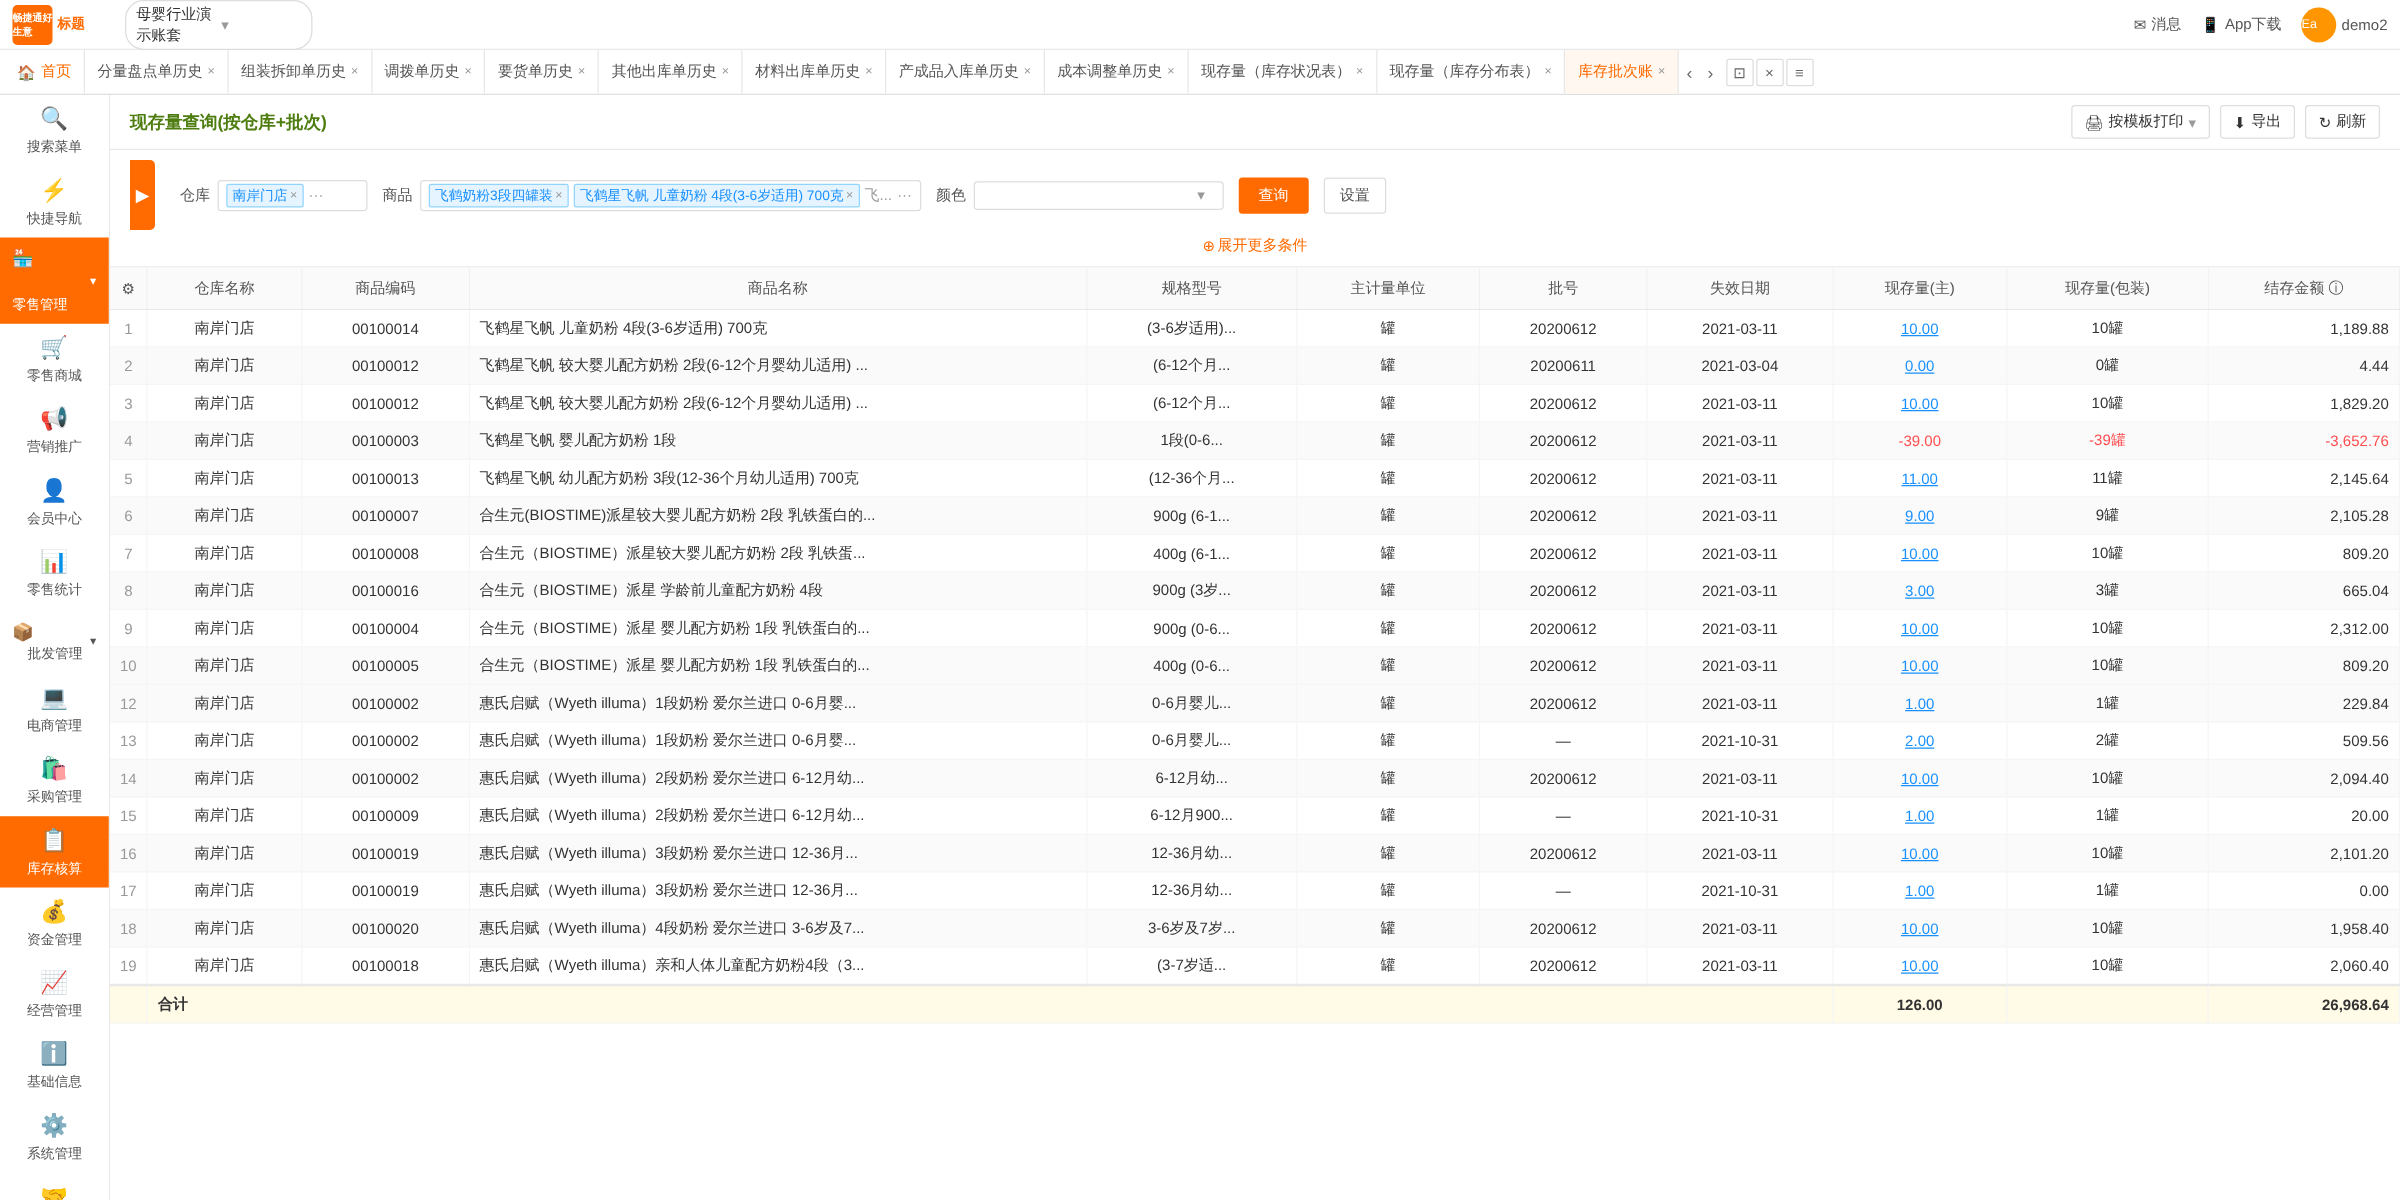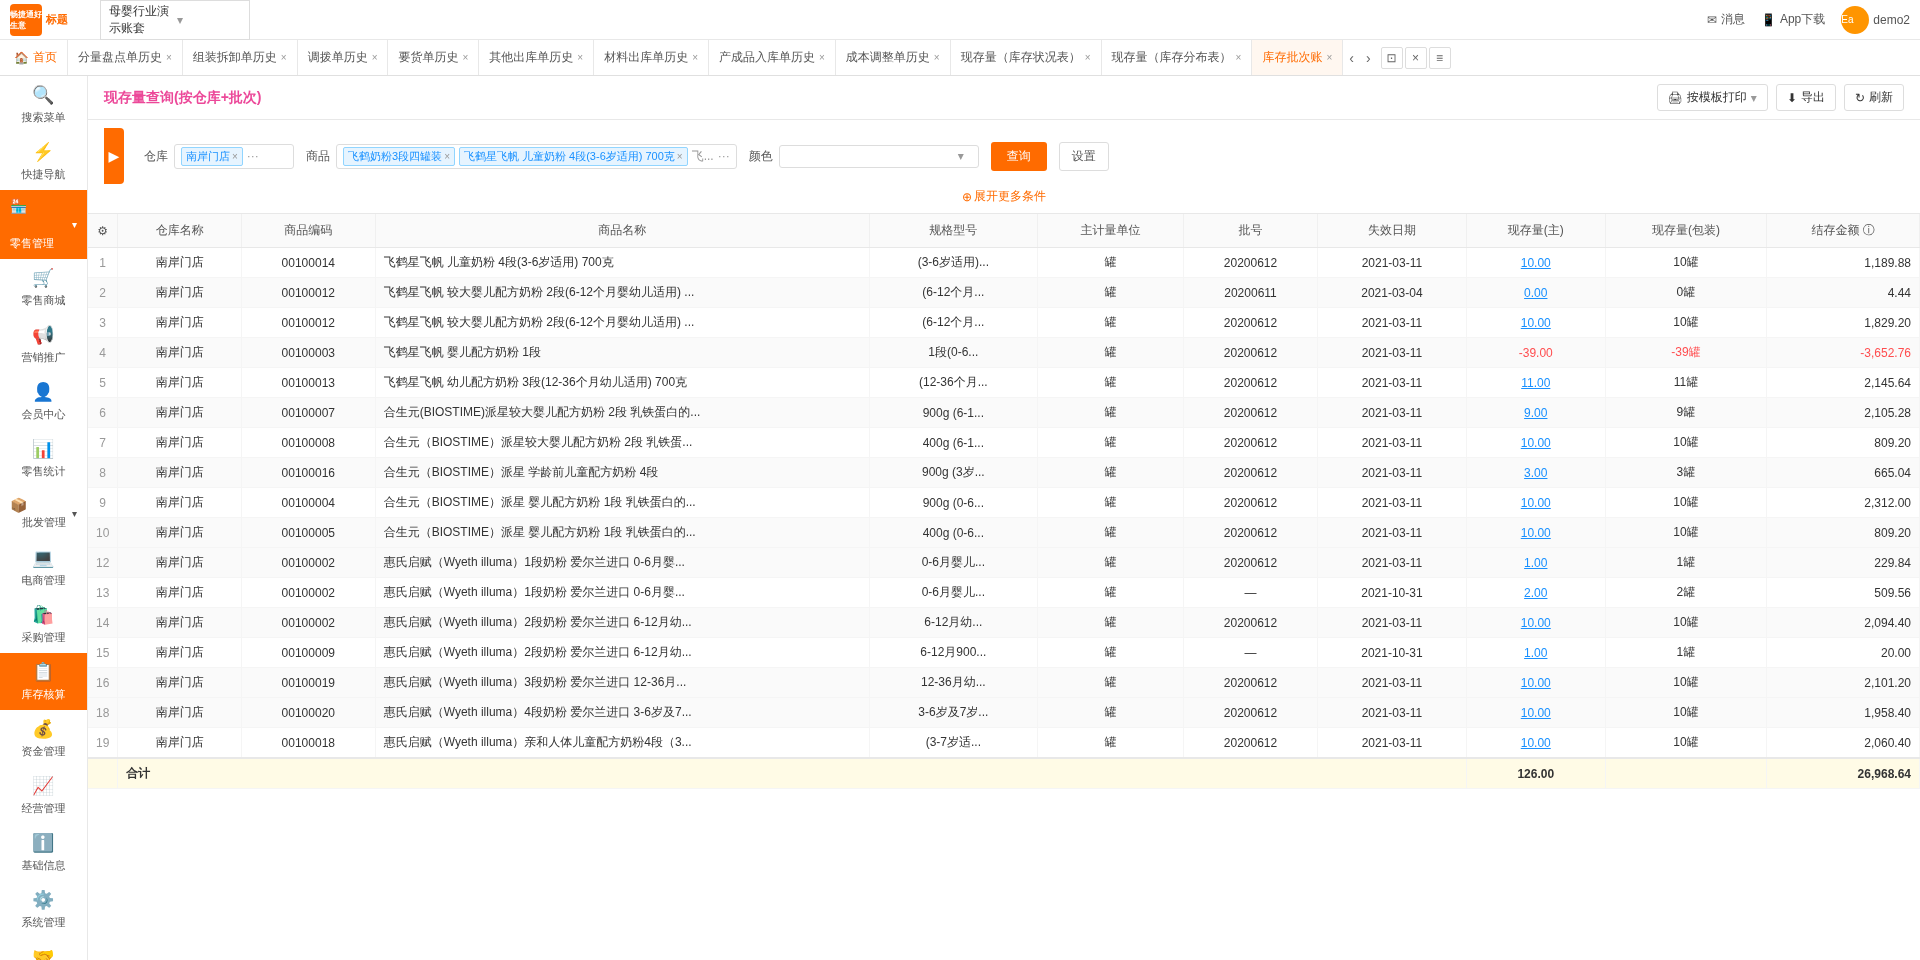--- a/index.html
+++ b/index.html
@@ -6,21 +6,21 @@
     body { font-family: 'Microsoft YaHei', Arial, sans-serif; font-size: 12px; background: #f5f5f5; color: #333; overflow: hidden; }
 
     
     .top-bar {
       display: flex; align-items: center; background: #fff; height: 40px;
       border-bottom: 1px solid #e8e8e8; padding: 0 10px; gap: 10px;
     }
     .logo-area { display: flex; align-items: center; gap: 4px; min-width: 80px; }
     .logo-icon { width: 32px; height: 32px; background: #ff6b00; border-radius: 4px; display: flex; align-items: center; justify-content: center; color: white; font-size: 10px; font-weight: bold; }
     .logo-text { font-size: 11px; color: #ff6b00; font-weight: bold; line-height: 1.2; }
-    .warehouse-select { display: flex; align-items: center; border: 1px solid #ddd; border-radius: 0; padding: 2px 8px; font-size: 12px; cursor: pointer; min-width: 150px; background: #fff; }
+    .warehouse-select { display: flex; align-items: center; border: 1px solid #ddd; border-radius: 15px; padding: 2px 8px; font-size: 12px; cursor: pointer; min-width: 150px; background: #fff; }
     .warehouse-select span { flex: 1; }
     .top-right { margin-left: auto; display: flex; align-items: center; gap: 16px; }
     .top-right-item { display: flex; align-items: center; gap: 4px; font-size: 12px; color: #555; cursor: pointer; }
     .avatar { width: 28px; height: 28px; border-radius: 50%; background: #ff9500; display: flex; align-items: center; justify-content: flex-start; color: white; font-size: 11px; }
 
     
     .tab-bar {
       display: flex; align-items: center; background: #fff; height: 36px;
       border-bottom: 1px solid #e0e0e0; padding: 0 4px; overflow: hidden;
     }
@@ -50,21 +50,21 @@
     .sidebar-item .s-icon { font-size: 18px; }
 
     
     .content { flex: 1; overflow: hidden; display: flex; flex-direction: column; }
 
     
     .page-header {
       background: #fff; padding: 8px 16px; border-bottom: 1px solid #e8e8e8;
       display: flex; align-items: center; justify-content: space-between;
     }
-    .page-title { font-size: 14px; font-weight: bold; color: #ec4899; }
+    .page-title { font-size: 14px; font-weight: bold; color: #4d7c0f; }
     .header-actions { display: flex; align-items: center; gap: 8px; }
     .btn-print { display: flex; align-items: center; gap: 4px; border: 1px solid #ddd; border-radius: 3px; padding: 4px 10px; font-size: 12px; cursor: pointer; background: #fff; }
     .btn-export { display: flex; align-items: center; gap: 4px; border: 1px solid #ddd; border-radius: 3px; padding: 4px 10px; font-size: 12px; cursor: pointer; background: #fff; }
     .btn-refresh { display: flex; align-items: center; gap: 4px; border: 1px solid #ddd; border-radius: 3px; padding: 4px 10px; font-size: 12px; cursor: pointer; background: #fff; }
 
     
     .filter-area { background: #fff; padding: 8px 16px; border-bottom: 1px solid #e8e8e8; }
     .filter-row { display: flex; align-items: center; gap: 12px; flex-wrap: nowrap; }
     .filter-group { display: flex; align-items: center; gap: 6px; }
     .filter-label { font-size: 12px; color: #555; white-space: nowrap; }
@@ -563,20 +563,33 @@
     <td>00100019</td>
     <td class="td-left" style="max-width:260px; overflow:hidden; text-overflow:ellipsis;">惠氏启赋（Wyeth illuma）3段奶粉 爱尔兰进口 12-36月...</td>
     <td>12-36月幼...</td>
     <td>罐</td>
     <td>20200612</td>
     <td>2021-03-11</td>
     <td class="link-text">10.00</td>
     <td class="">10罐</td>
     <td class="td-right">2,101.20</td>
   </tr>
+            <tr style="">
+    <td style="color:#999;">17</td>
+    <td>南岸门店</td>
+    <td>00100019</td>
+    <td class="td-left" style="max-width:260px; overflow:hidden; text-overflow:ellipsis;">惠氏启赋（Wyeth illuma）3段奶粉 爱尔兰进口 12-36月...</td>
+    <td>12-36月幼...</td>
+    <td>罐</td>
+    <td>—</td>
+    <td>2021-10-31</td>
+    <td class="link-text">1.00</td>
+    <td class="">1罐</td>
+    <td class="td-right">0.00</td>
+  </tr>
             <tr style="background: rgb(250, 250, 250);">
     <td style="color:#999;">18</td>
     <td>南岸门店</td>
     <td>00100020</td>
     <td class="td-left" style="max-width:260px; overflow:hidden; text-overflow:ellipsis;">惠氏启赋（Wyeth illuma）4段奶粉 爱尔兰进口 3-6岁及7...</td>
     <td>3-6岁及7岁...</td>
     <td>罐</td>
     <td>20200612</td>
     <td>2021-03-11</td>
     <td class="link-text">10.00</td>

